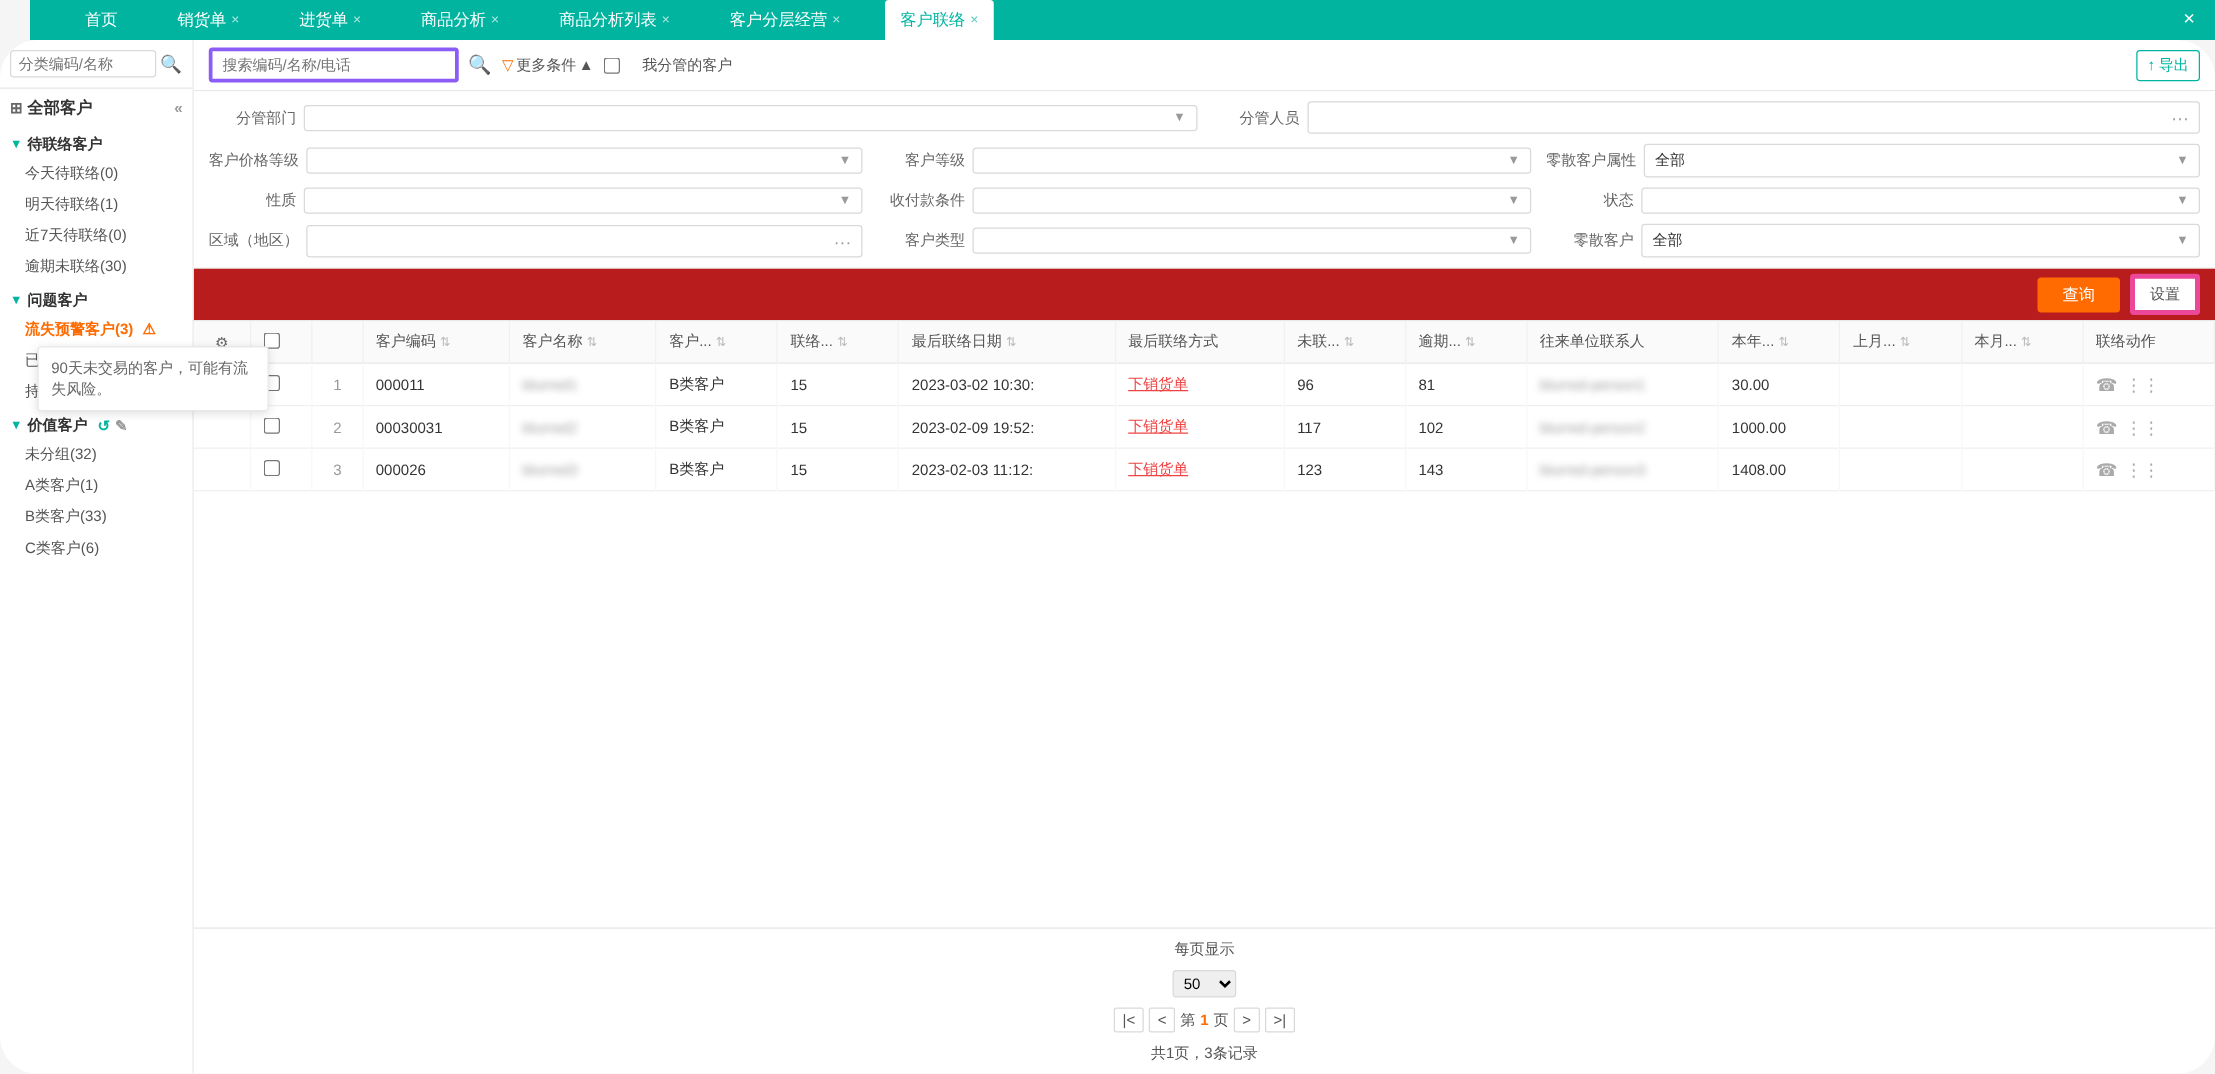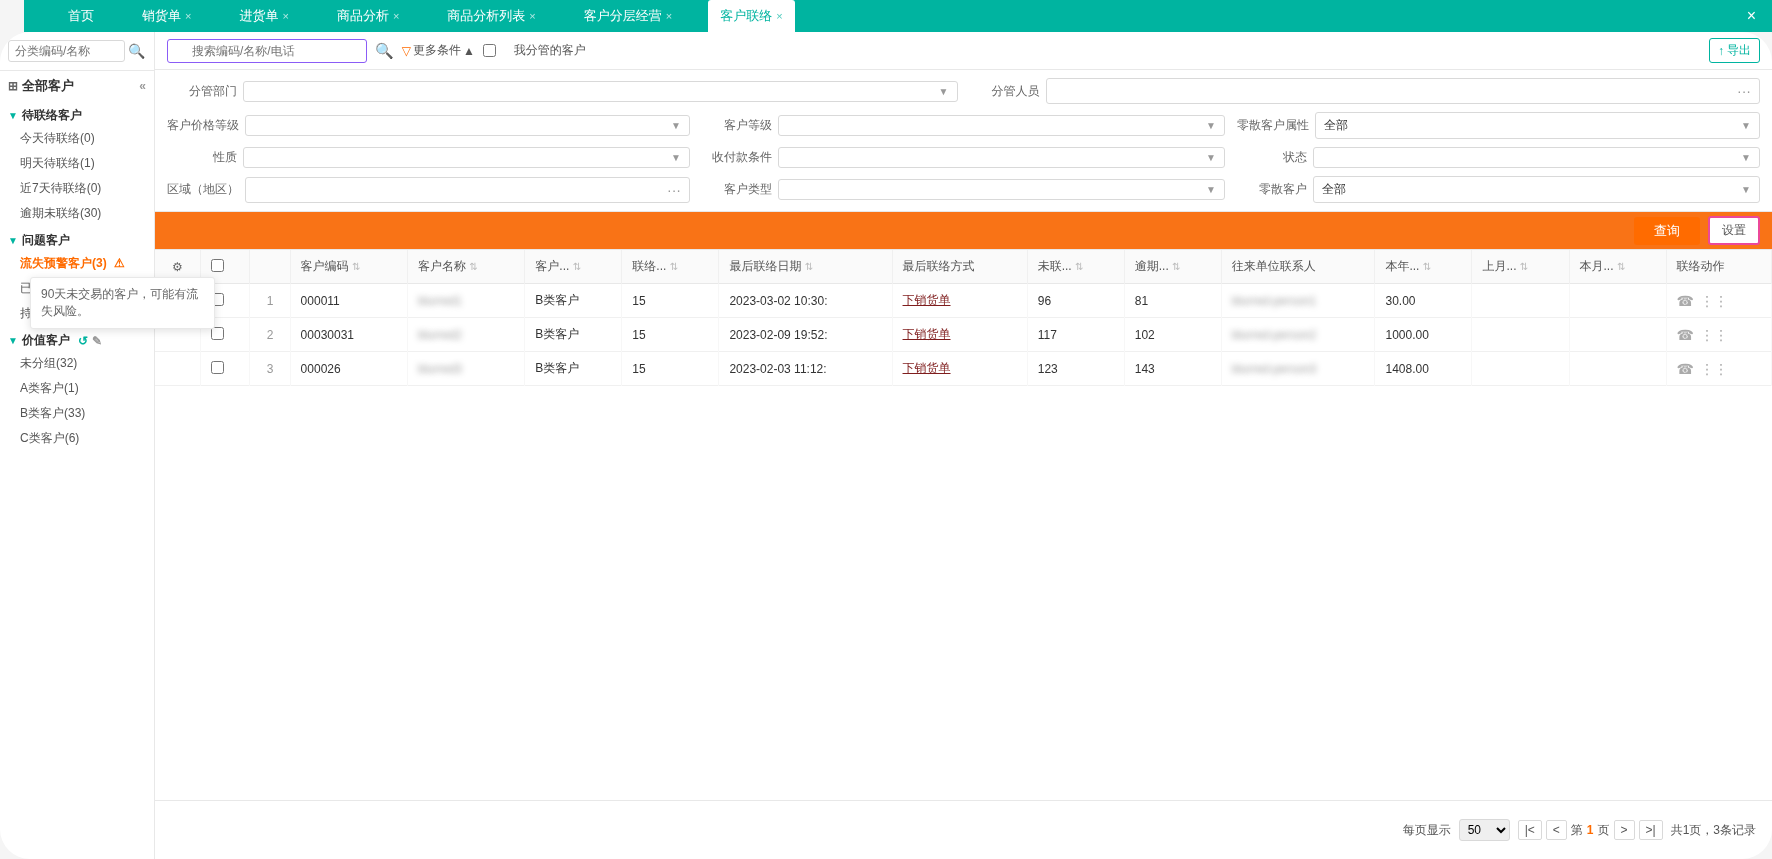--- a/index.html
+++ b/index.html
@@ -156,23 +156,23 @@
     
     .filter-bar {
       background: #fff;
       padding: 6px 12px;
       border-bottom: 1px solid #e8e8e8;
       display: flex;
       align-items: center;
       gap: 8px;
     }
     .filter-search-input {
-      border: 1px solid #8b5cf6;
-      border-radius: 3px;
-      padding: 4px 24px;
+      border: 3px solid #8b5cf6;
+      border-radius: 3px;
+      padding: 4px 8px;
       font-size: 12px;
       width: 200px;
       outline: none;
     }
     .filter-search-btn {
       background: none;
       border: none;
       color: #ff6b00;
       cursor: pointer;
       font-size: 15px;
@@ -252,41 +252,41 @@
       align-items: center;
       justify-content: space-between;
       cursor: pointer;
       min-width: 120px;
     }
     .filter-select .arrow { color: #999; font-size: 10px; }
     .filter-more { color: #999; cursor: pointer; font-size: 14px; }
 
     
     .action-area {
-      background: #f97316;
+      background: #b91c1c;
       padding: 4px 12px;
       border-bottom: 1px solid #e8e8e8;
       display: flex;
       align-items: center;
       justify-content: flex-end;
       gap: 8px;
     }
     .query-btn {
       background: #ff6b00;
       color: #fff;
       border: none;
       border-radius: 3px;
       padding: 5px 20px;
       font-size: 13px;
       cursor: pointer;
     }
     .settings-btn {
       background: #fff;
       color: #555;
-      border: 2px solid #ec4899;
+      border: 4px solid #ec4899;
       border-radius: 3px;
       padding: 4px 12px;
       font-size: 12px;
       cursor: pointer;
     }
 
     
     .table-container {
       flex: 1;
       overflow: auto;
@@ -318,21 +318,21 @@
     tbody tr {
       border-bottom: 1px solid #f0f0f0;
     }
     tbody td {
       padding: 8px 10px;
       color: #333;
       border-right: 1px solid #f7f7f7;
       white-space: nowrap;
     }
     tbody td.link-cell {
-      color: #7f1d1d;
+      color: #ef4444;
       cursor: pointer;
       text-decoration: underline;
     }
     .row-num {
       color: #999;
       text-align: center;
     }
     .blurred {
       color: transparent;
       text-shadow: 0 0 6px rgba(0,0,0,0.4);
@@ -351,27 +351,28 @@
     .action-icon {
       color: #aaa;
       cursor: pointer;
       font-size: 14px;
     }
 
     
     .table-footer {
       background: #fff;
       border-top: 1px solid #e8e8e8;
-      padding: 18px 16px;
+      padding: 8px 16px;
       display: flex;
       align-items: center;
       justify-content: flex-end;
       gap: 8px;
       font-size: 12px;
       color: #555;
+      flex-direction: column;
     }
     .page-size-select {
       border: 1px solid #d9d9d9;
       border-radius: 3px;
       padding: 2px 4px;
       font-size: 12px;
     }
     .page-nav {
       display: flex;
       align-items: center;

